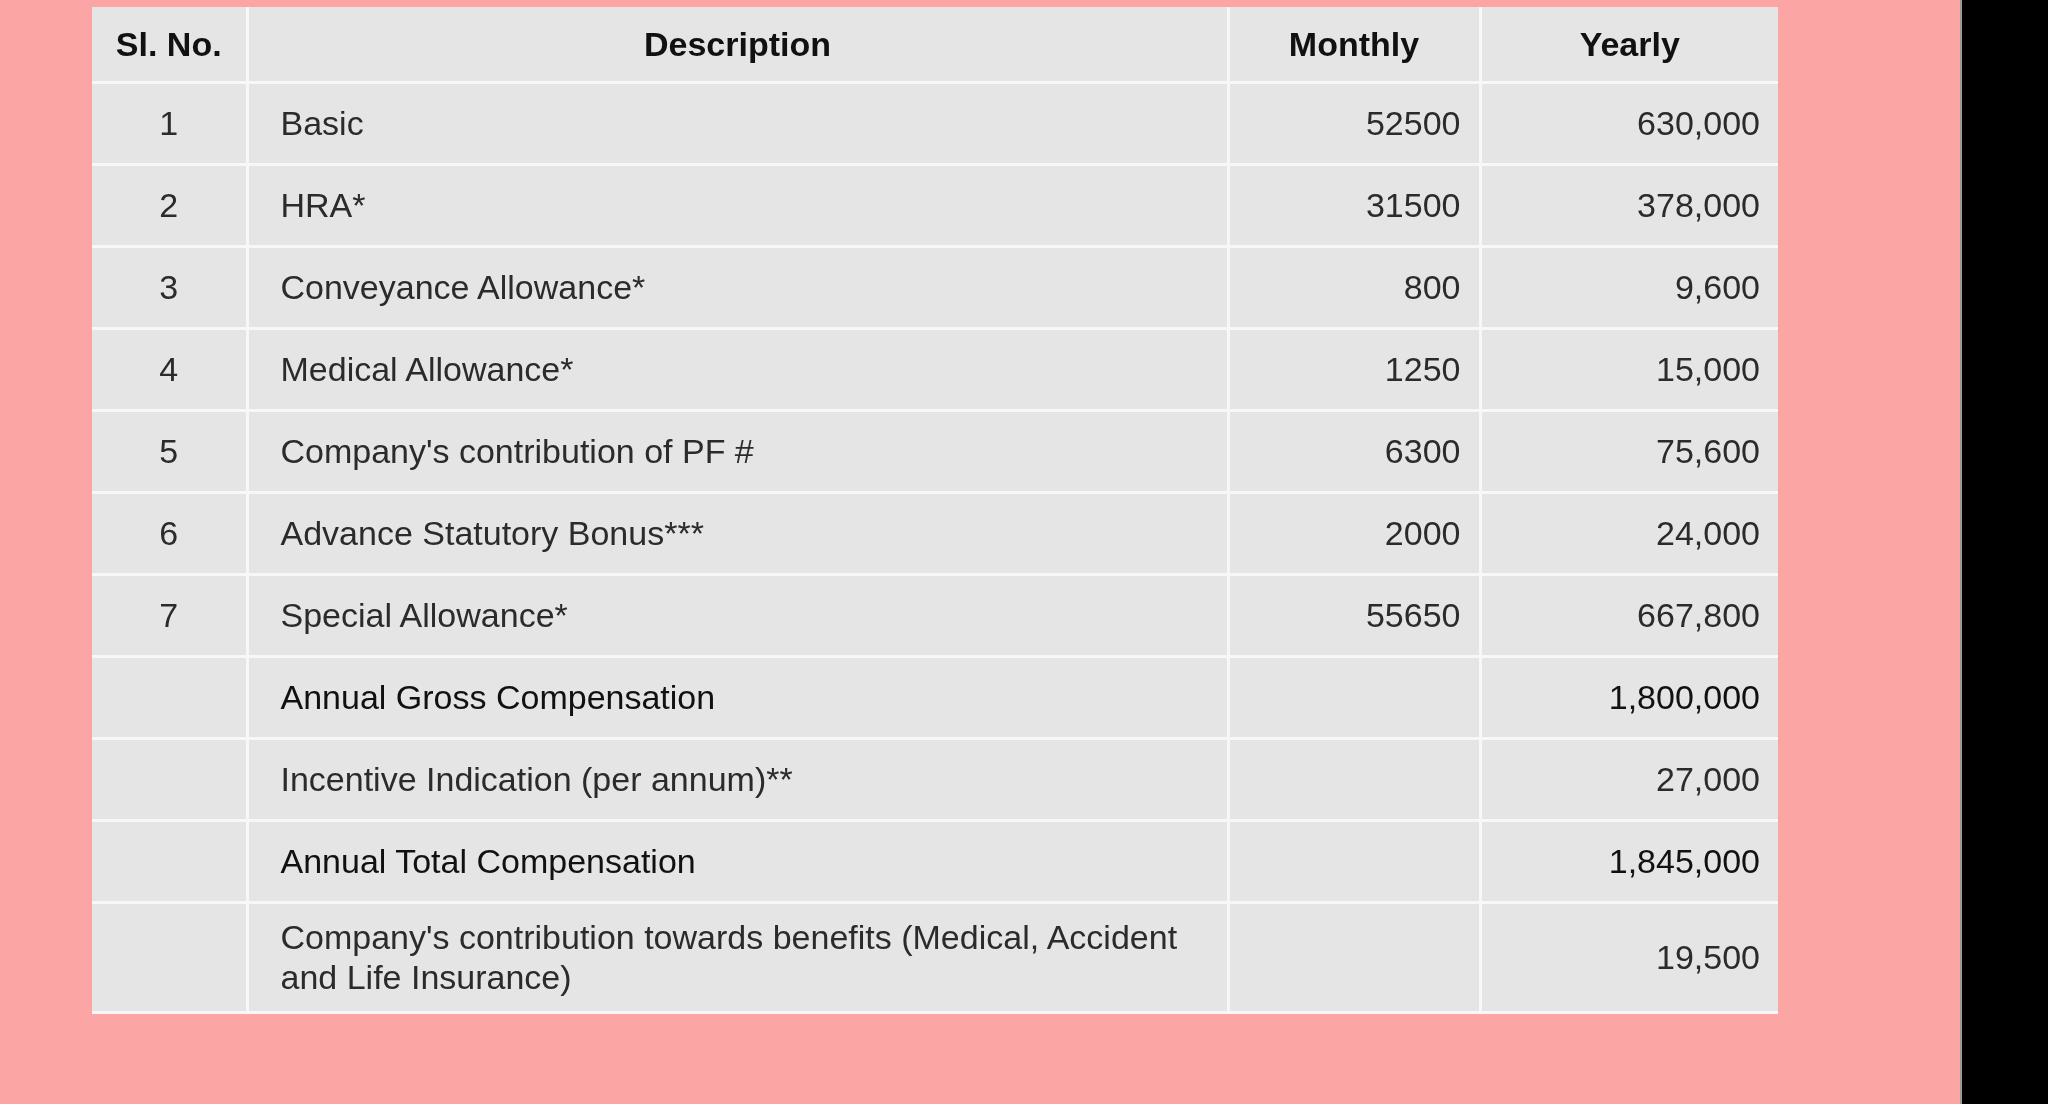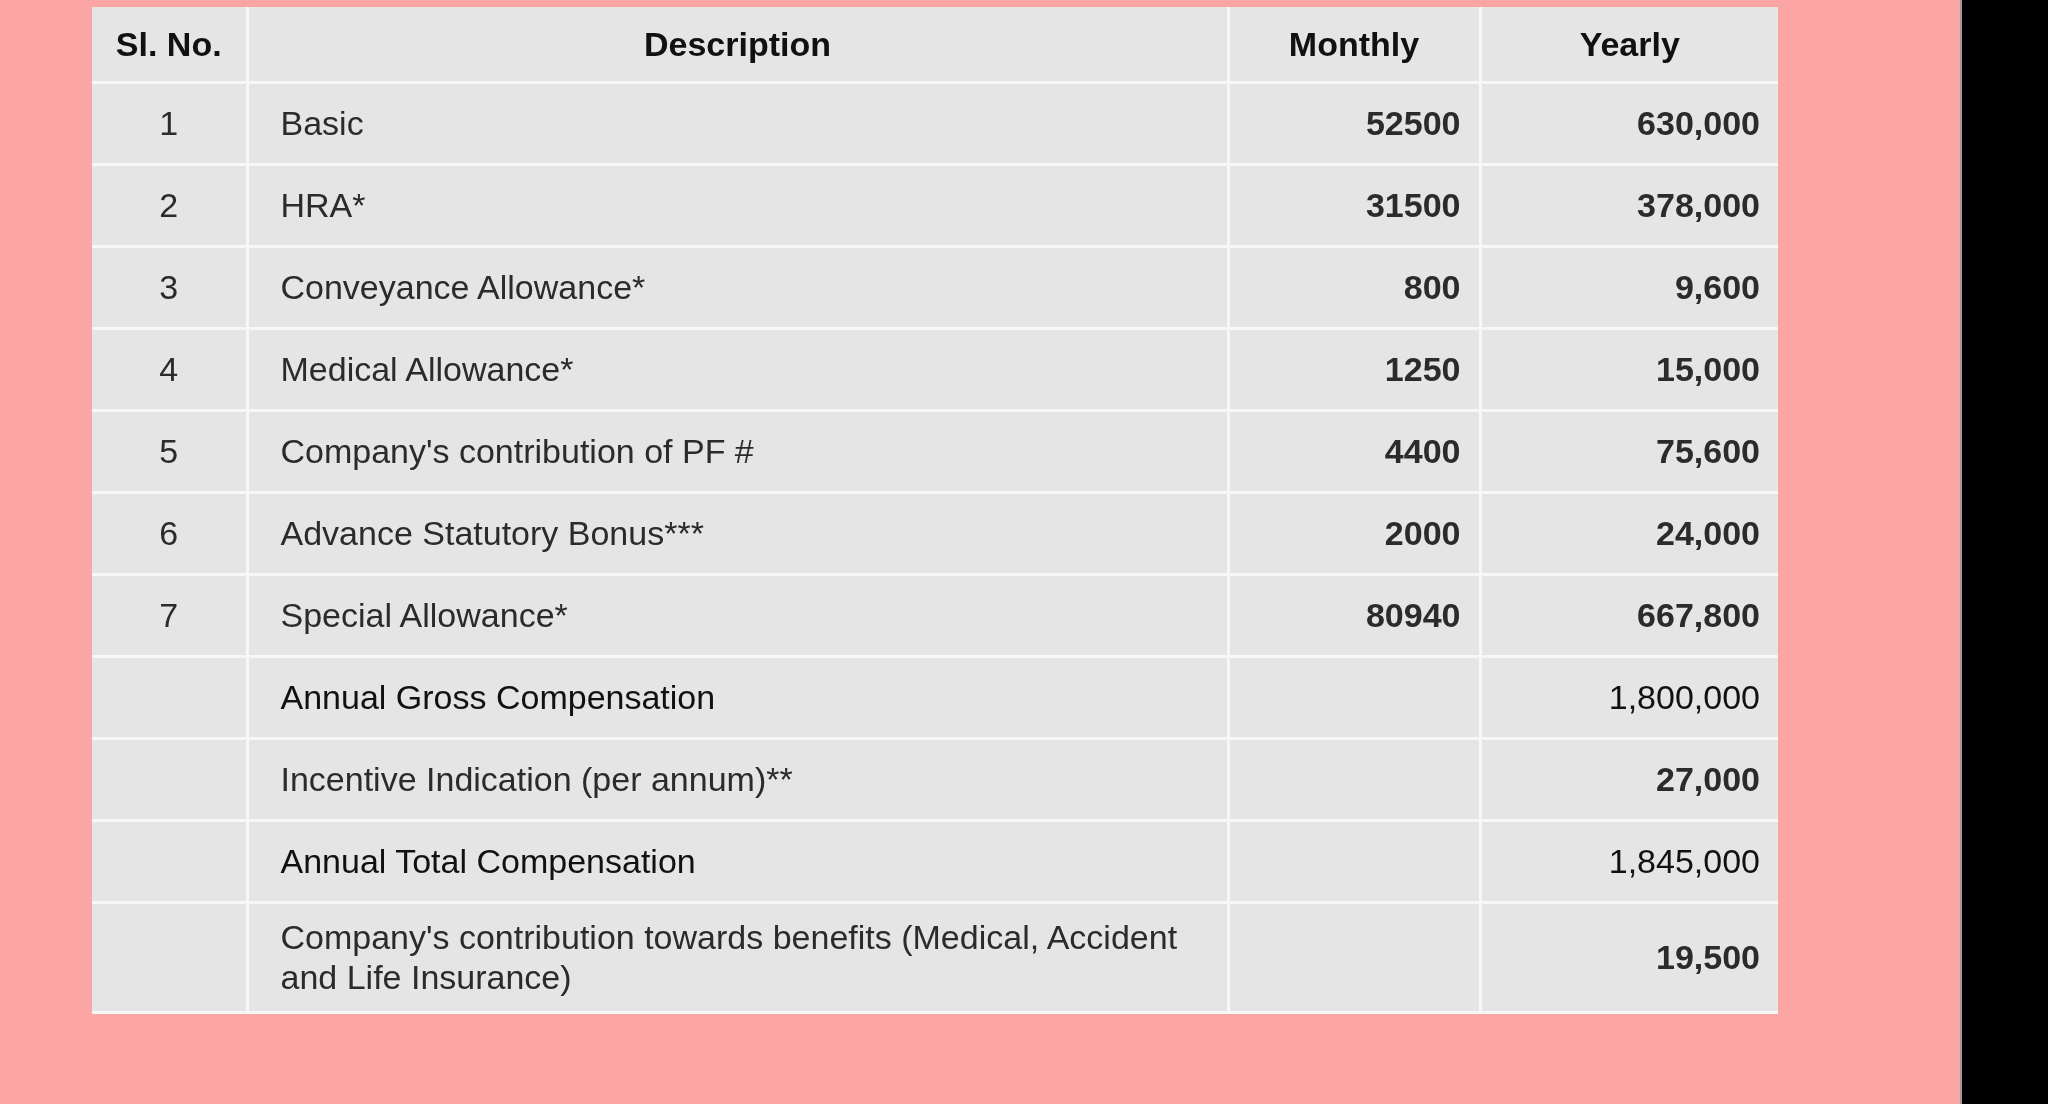--- a/index.html
+++ b/index.html
@@ -51,21 +51,21 @@
       vertical-align: middle;
     }
     table.comp th {
       font-weight: bold;
       color: #111111;
       text-align: center;
       height: 75px;
     }
     table.comp td.num-col { text-align: center; }
     table.comp td.desc { text-align: left; padding-left: 32px; }
-    table.comp td.money { text-align: right; font-weight: bold; }
+    table.comp td.money { text-align: right; }
     table.comp tr.bold td { font-weight: normal; color: #111111; }
     table.comp tr.tall td { height: 110px; }
     table.comp tr.row td { height: 82px; }
     table.comp tr:first-child th { border-top: none; }
     table.comp td:first-child, table.comp th:first-child { border-left: none; }
     table.comp td:last-child, table.comp th:last-child { border-right: none; }
   </style>
 </head>
 <body>
 
@@ -106,33 +106,33 @@
       </tr>
       <tr class="row">
         <td class="num-col">4</td>
         <td class="desc">Medical Allowance*</td>
         <td class="money">1250</td>
         <td class="money">15,000</td>
       </tr>
       <tr class="row">
         <td class="num-col">5</td>
         <td class="desc">Company's contribution of PF #</td>
-        <td class="money">4400</td>
+        <td class="money">6300</td>
         <td class="money">75,600</td>
       </tr>
       <tr class="row">
         <td class="num-col">6</td>
         <td class="desc">Advance Statutory Bonus***</td>
         <td class="money">2000</td>
         <td class="money">24,000</td>
       </tr>
       <tr class="row">
         <td class="num-col">7</td>
         <td class="desc">Special Allowance*</td>
-        <td class="money">80940</td>
+        <td class="money">55650</td>
         <td class="money">667,800</td>
       </tr>
 
       <tr class="row bold">
         <td class="num-col"></td>
         <td class="desc">Annual Gross Compensation</td>
         <td class="money"></td>
         <td class="money">1,800,000</td>
       </tr>
       <tr class="row">

